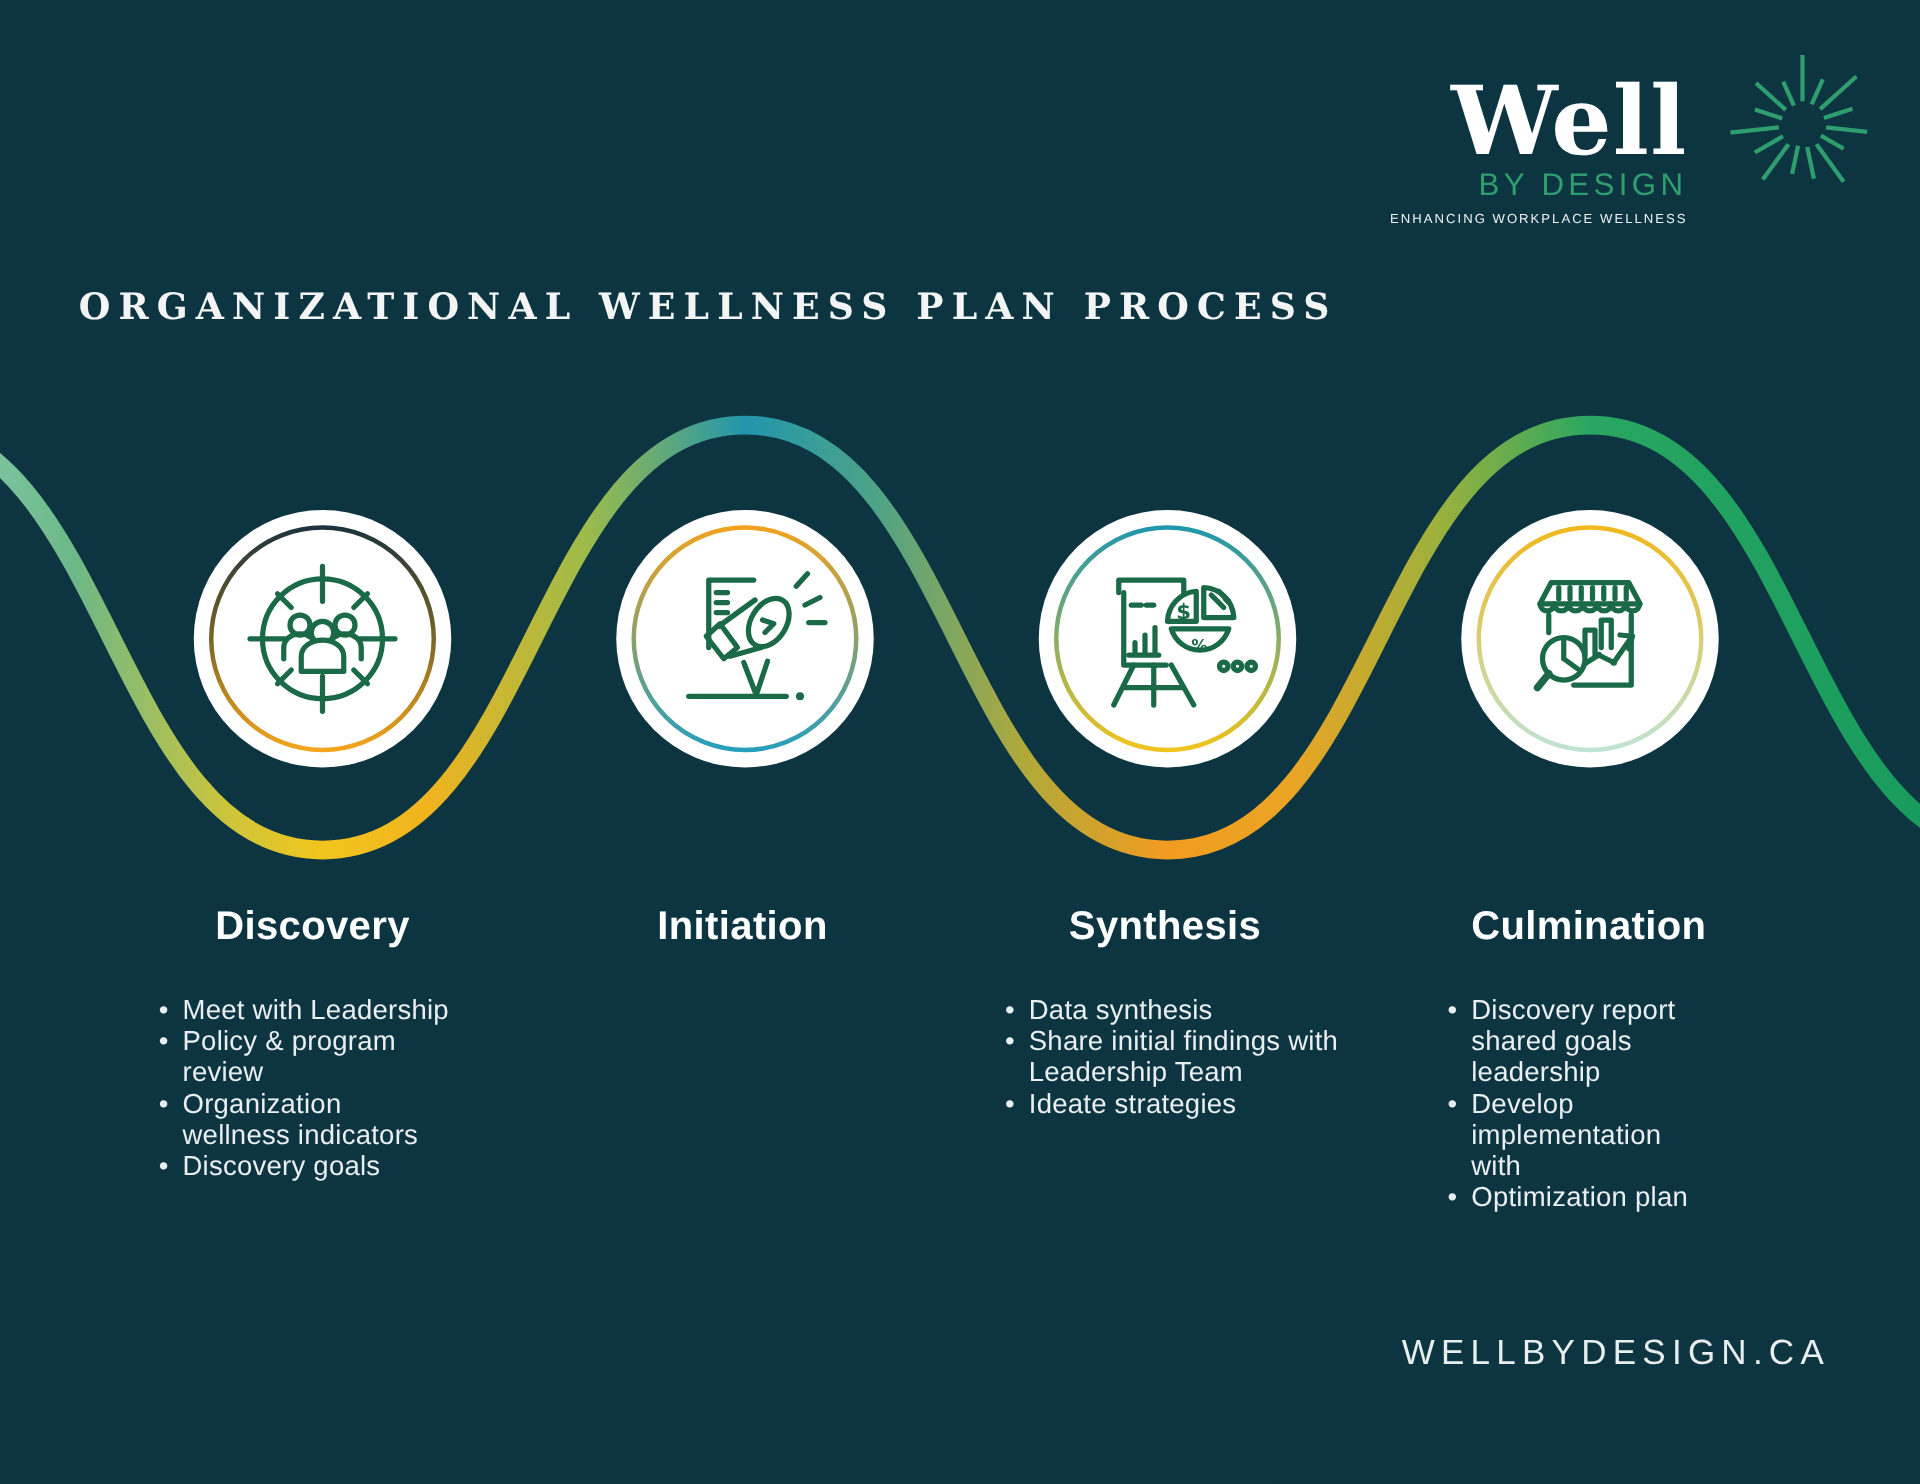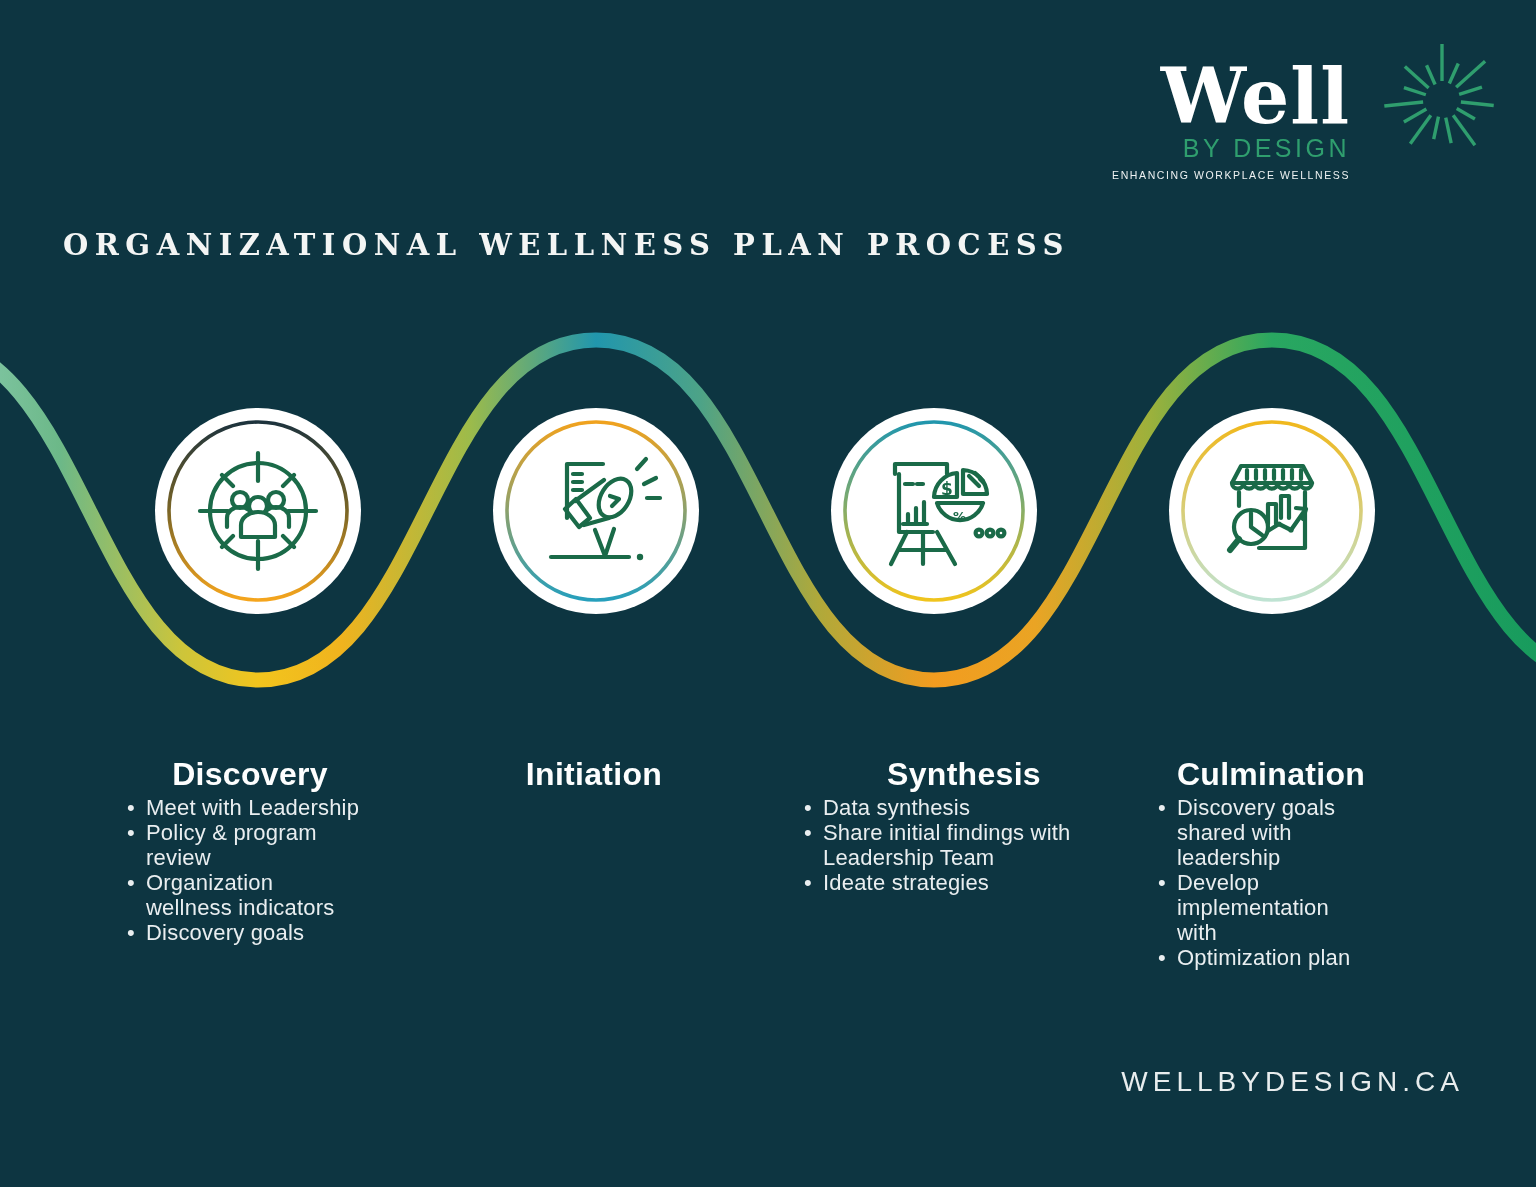--- a/index.html
+++ b/index.html
@@ -27,24 +27,24 @@
   .page-title{
     position:absolute;left:63px;top:228px;margin:0;z-index:5;
     font-family:"DejaVu Serif","Liberation Serif",serif;font-weight:bold;
     font-size:29px;letter-spacing:6.5px;color:#f3f5f4;white-space:nowrap;
   }
   
   .node{position:absolute;width:210px;height:210px;z-index:2;top:406px;}
   .node-1{left:153px;} .node-2{left:491px;} .node-3{left:829px;} .node-4{left:1167px;}
   
   .stage-heading{
-    position:absolute;top:756px;transform:translateX(-50%);margin:0;z-index:4;
+    position:absolute;top:722px;transform:translateX(-50%);margin:0;z-index:4;
     font-size:32px;font-weight:bold;color:#fdfefe;letter-spacing:0.3px;white-space:nowrap;
   }
-  .h-1{left:250px;} .h-2{left:594px;} .h-3{left:932px;margin-left:32px;} .h-4{left:1271px;}
+  .h-1{left:250px;} .h-2{left:594px;} .h-3{left:932px;} .h-4{left:1271px;}
   .stage-list{
     position:absolute;top:795px;margin:0;padding:0;list-style:none;z-index:4;
     font-size:22px;line-height:25px;color:#e9eef0;letter-spacing:0.2px;
   }
   .l-1{left:127px;width:238px;} .l-2{left:464px;width:205px;}
   .l-3{left:804px;width:268px;} .l-4{left:1158px;width:198px;}
   .stage-list li{position:relative;padding-left:19px;margin:0;}
   .stage-list li::before{
     content:"\2022";position:absolute;left:0;top:0;color:#e9eef0;font-size:22px;
   }
@@ -238,20 +238,20 @@
       <li>Policy &amp; program review</li>
       <li>Organization wellness indicators</li>
       <li>Discovery goals</li>
     </ul>
   <ul class="stage-list l-3">
       <li>Data synthesis</li>
       <li>Share initial findings with Leadership Team</li>
       <li>Ideate strategies</li>
     </ul>
   <ul class="stage-list l-4">
-      <li>Discovery goals shared with leadership</li>
+      <li>Discovery report shared goals leadership</li>
       <li>Develop implementation with</li>
       <li>Optimization plan</li>
     </ul>
 
   <div class="footer-url">WELLBYDESIGN.CA</div>
 
 </div>
 
 </body></html>

